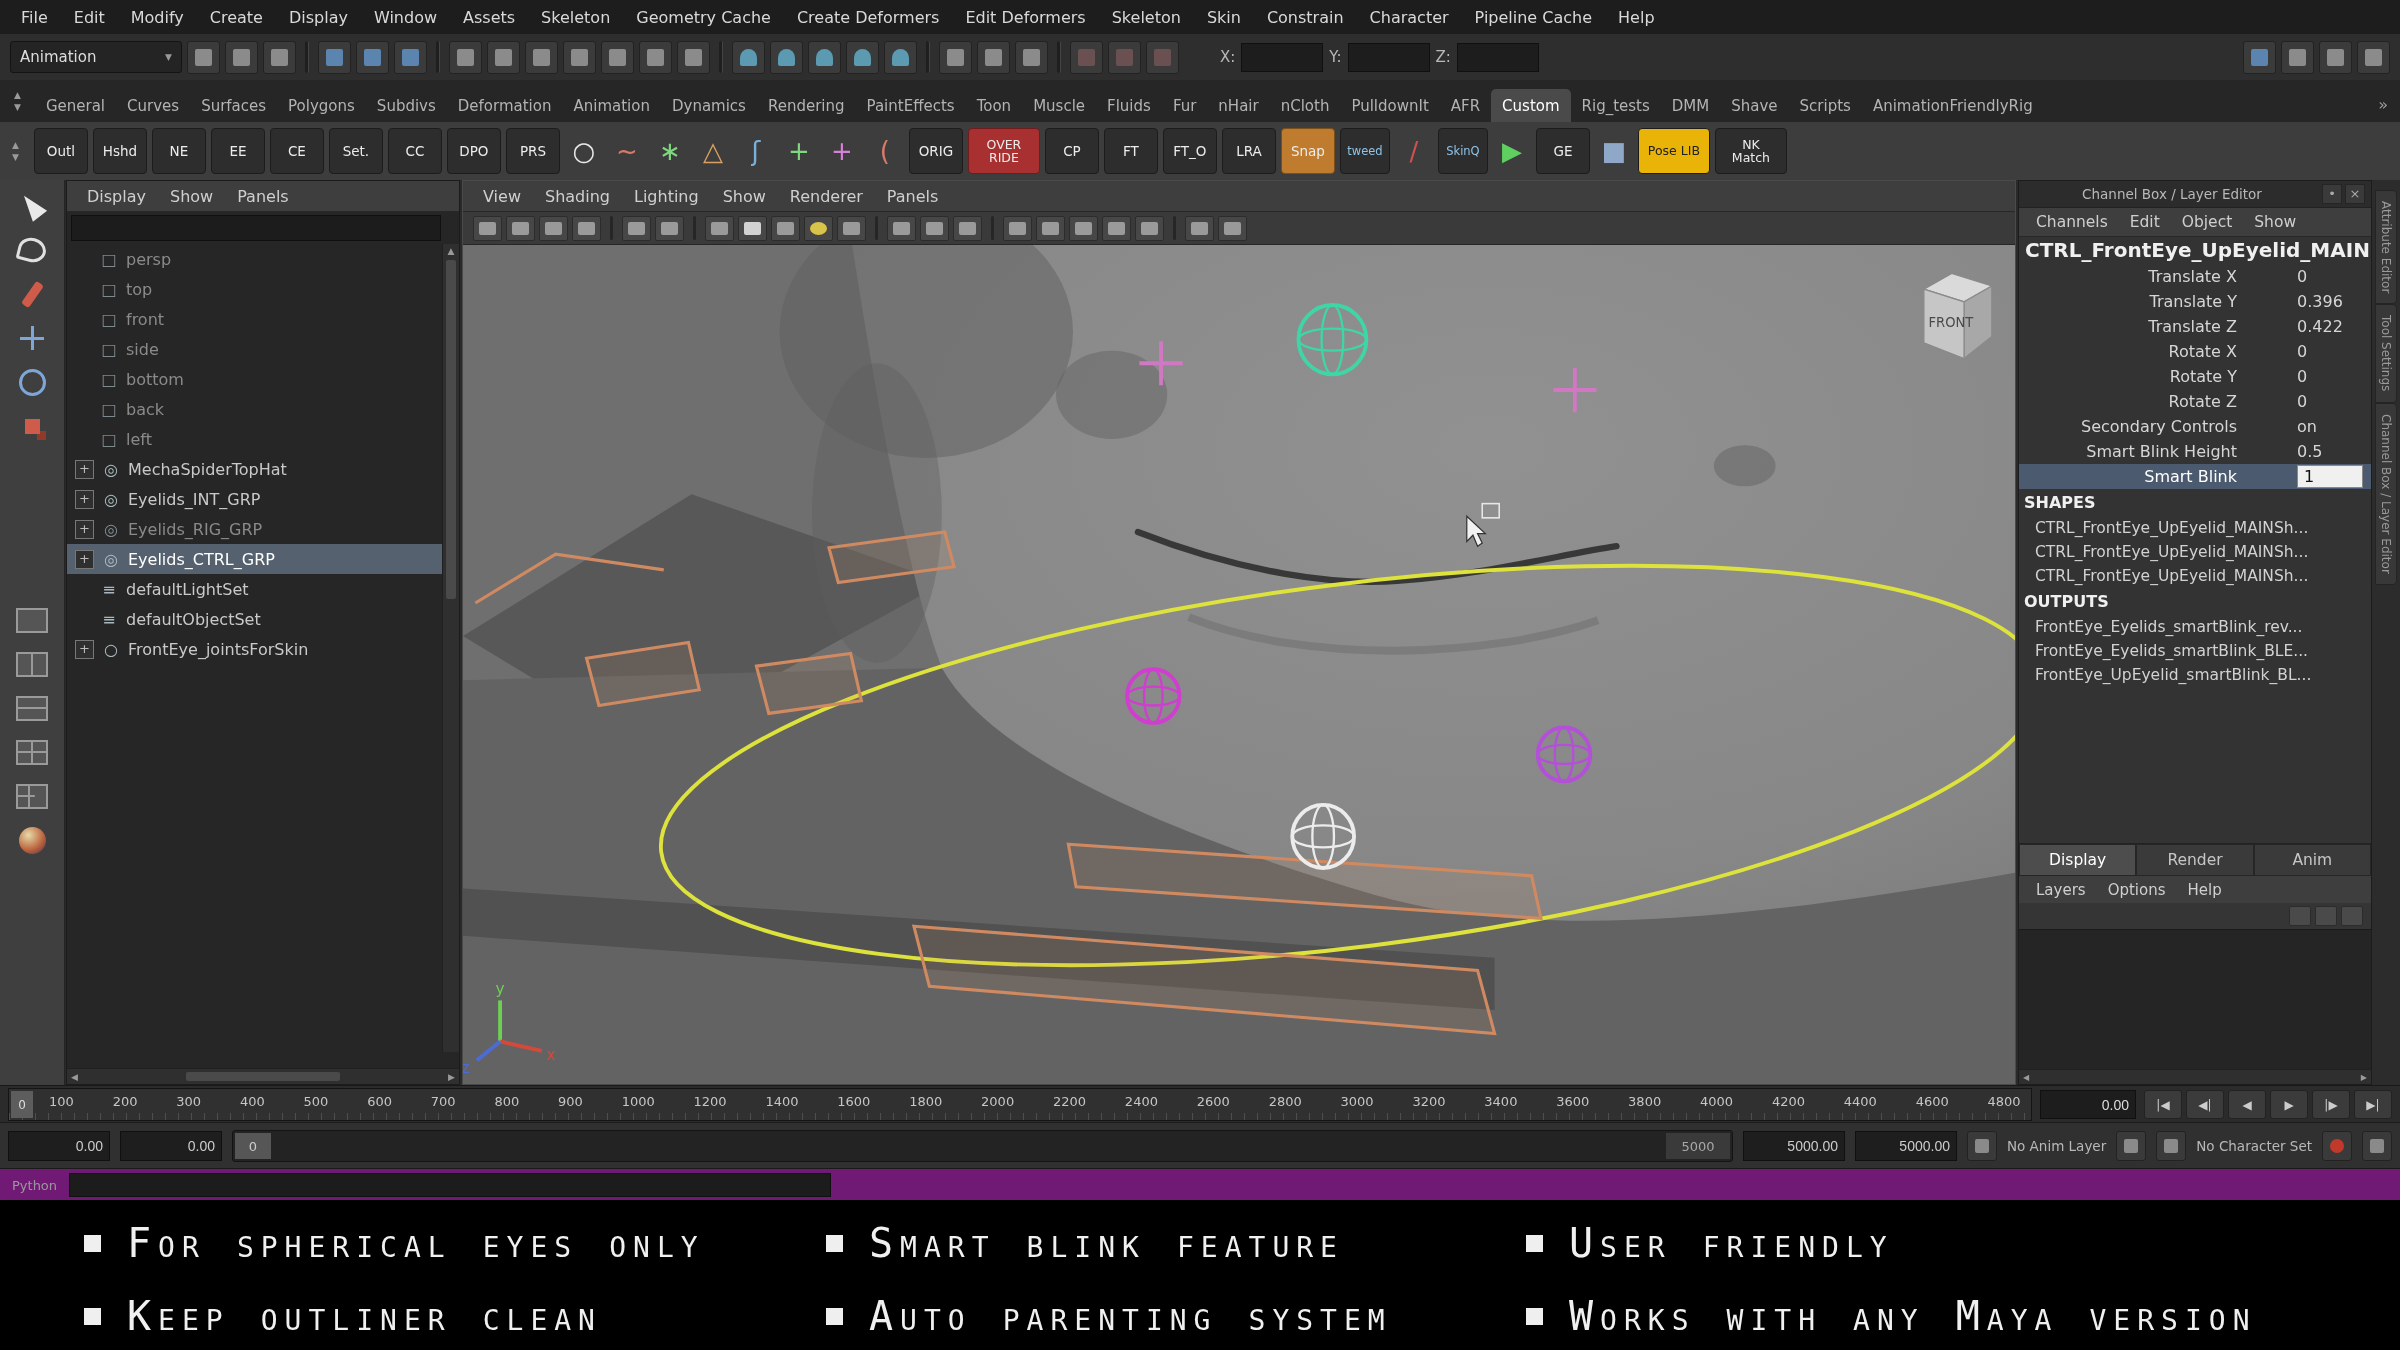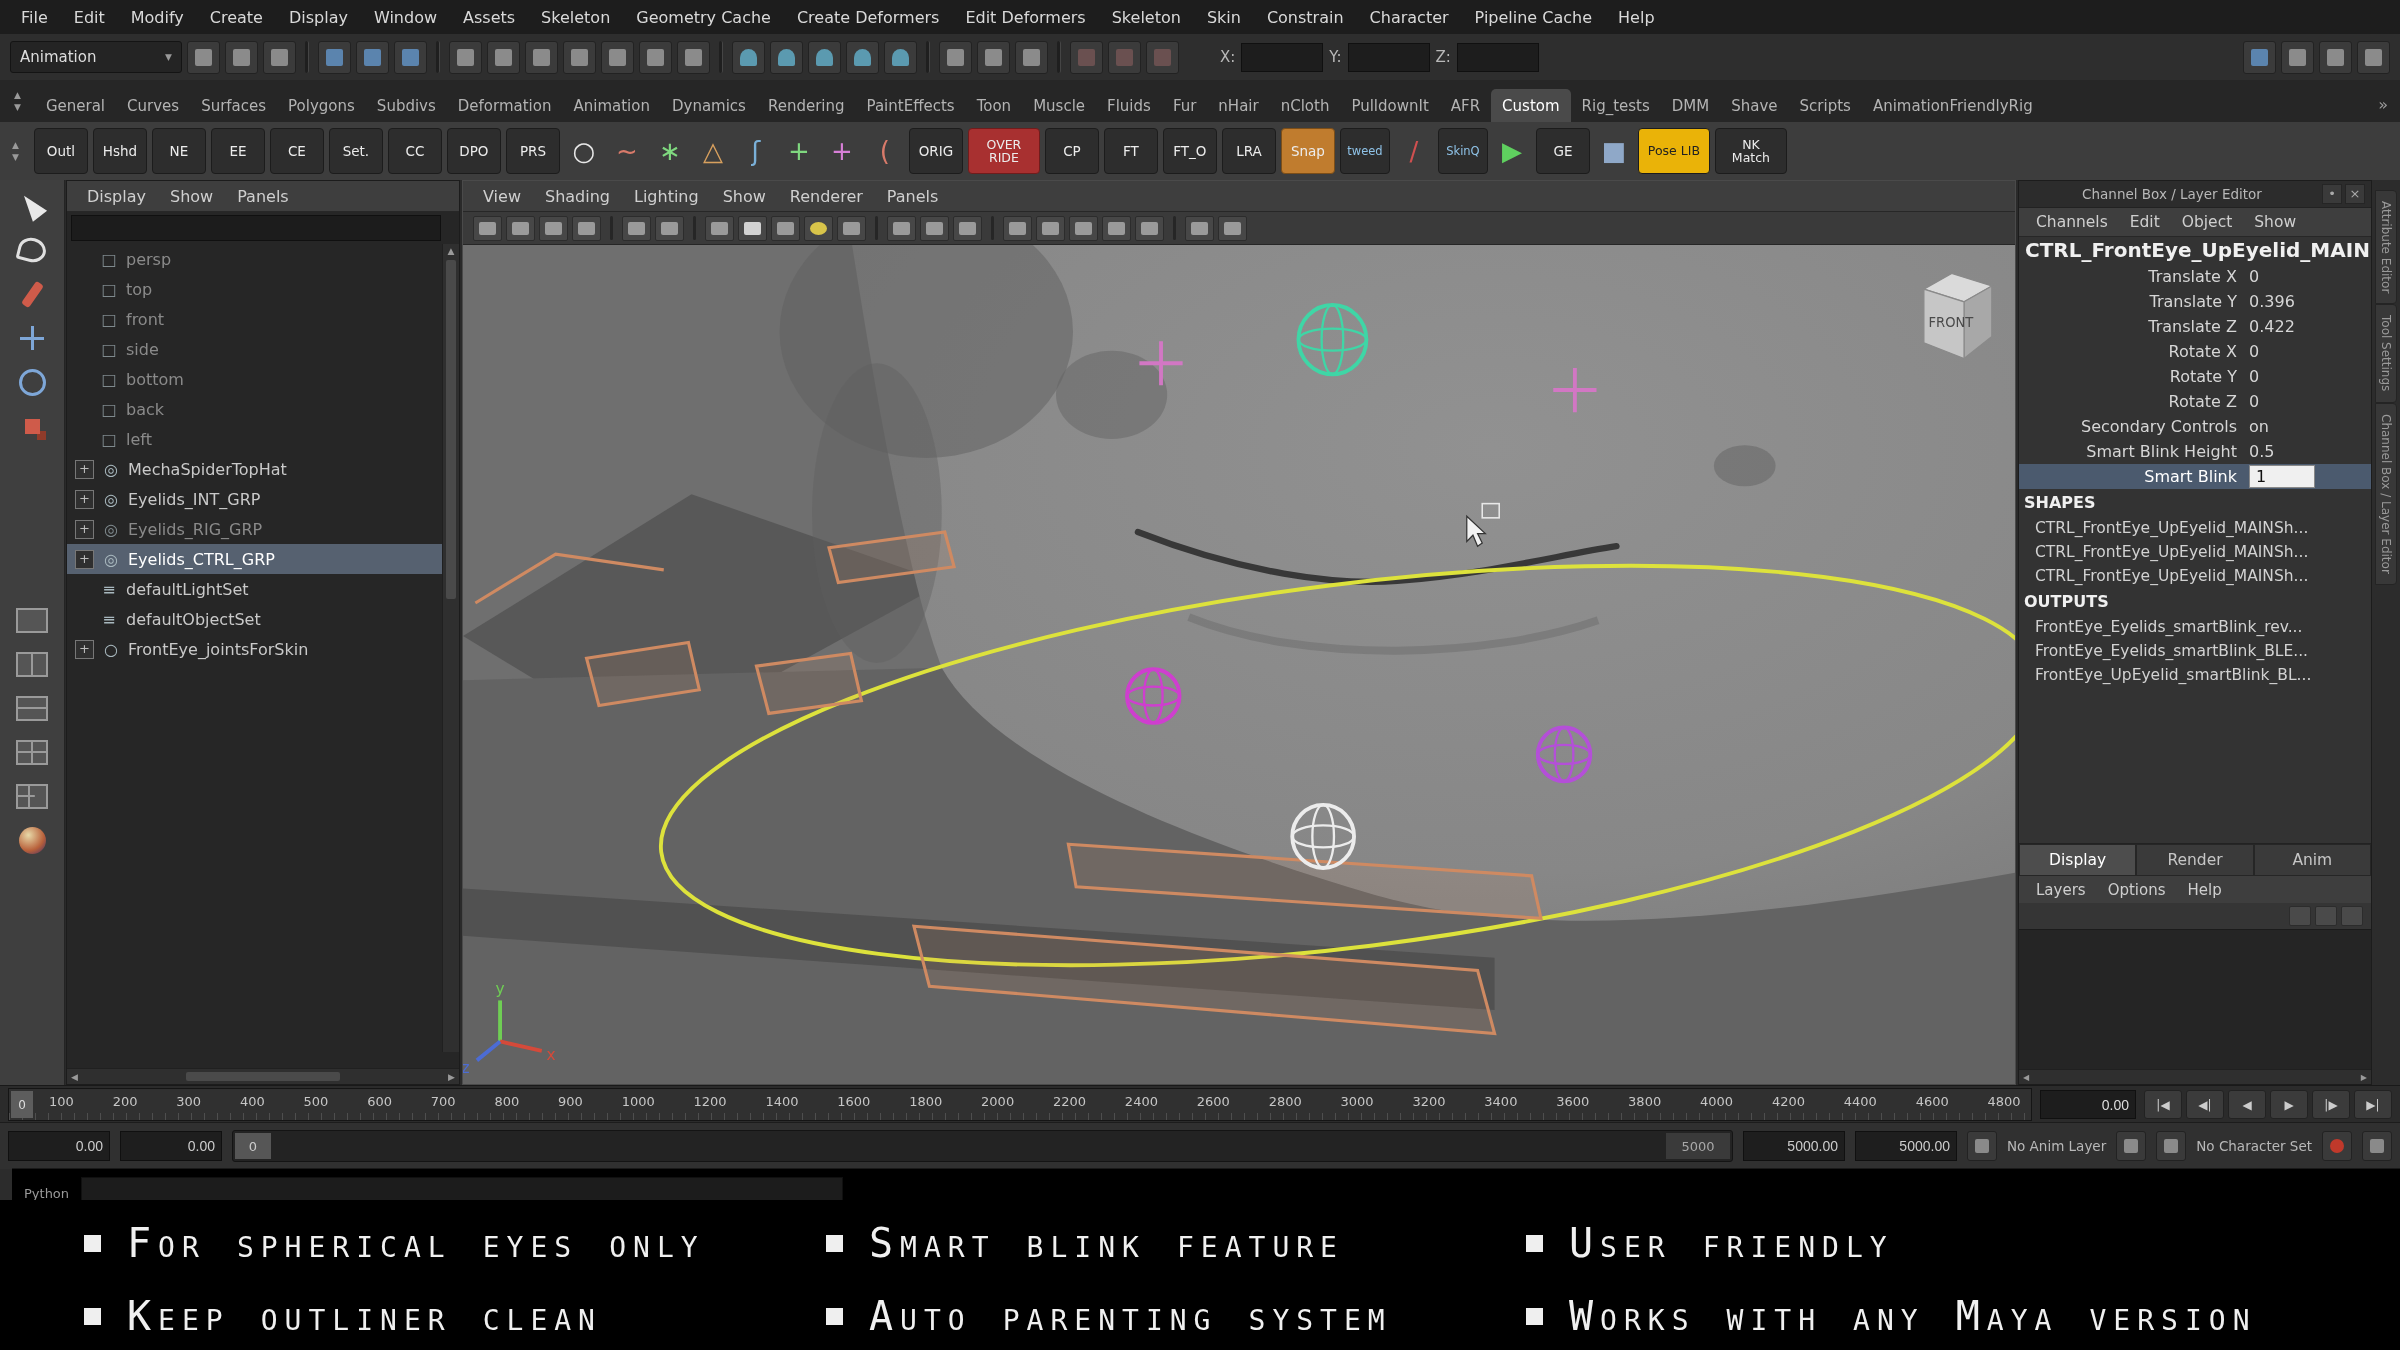--- a/index.html
+++ b/index.html
@@ -100,21 +100,21 @@
   .vcanvas svg{position:absolute;inset:0;width:100%;height:100%;}
   
   .channelbox{position:absolute;left:2018px;top:0;bottom:0;width:352px;background:#333;border:1px solid #1c1c1c;display:flex;flex-direction:column;}
   .cbtitle{height:26px;display:flex;align-items:center;background:#2c2c2c;border-bottom:1px solid #222;padding:0 6px;flex-shrink:0;}
   .cbtitle .t{font-size:13.5px;color:#b8b8b8;white-space:nowrap;flex:1;text-align:center;}
   .cbhicon{width:18px;height:18px;color:#aaa;font-size:13px;text-align:center;line-height:18px;background:#3a3a3a;border:1px solid #252525;margin-left:3px;}
   .cbmenus{height:28px;background:#3e3e3e;border-bottom:1px solid #272727;display:flex;align-items:center;padding-left:6px;flex-shrink:0;}
   .cbmenus .pmenu{font-size:15.5px;padding:0 11px;}
   .cbbody{flex:1;overflow:hidden;background:#333;}
   .cbobj{height:27px;line-height:27px;font-size:20px;font-weight:bold;color:#f0f0f0;padding-left:6px;white-space:nowrap;overflow:hidden;}
-  .cbrow{height:25px;display:flex;align-items:center;}
+  .cbrow{height:25px;display:flex;align-items:center;gap:48px;}
   .cbrow .cblabel{width:218px;text-align:right;padding-right:12px;font-size:16px;color:#d6d6d6;white-space:nowrap;flex-shrink:0;}
   .cbrow .cbvalue{font-size:16px;color:#d6d6d6;min-width:64px;}
   .cbrow.selected{background:#4b5a6e;}
   .cbrow.selected .cblabel{color:#fff;}
   .cbrow.selected .cbvalue{background:#f0f0f0;color:#111;border:1px solid #888;height:21px;line-height:21px;padding:0 6px;min-width:52px;}
   .cbsection{height:27px;line-height:27px;font-size:16px;font-weight:bold;color:#f0f0f0;padding-left:5px;}
   .cbnode{height:24px;line-height:24px;font-size:15.5px;color:#d2d2d2;padding-left:16px;white-space:nowrap;overflow:hidden;}
   .layereditor{height:240px;border-top:1px solid #222;display:flex;flex-direction:column;flex-shrink:0;}
   .letabs{display:flex;flex-shrink:0;}
   .letab{flex:1;height:30px;line-height:30px;text-align:center;background:#3a3a3a;border:1px solid #262626;font-size:15.5px;color:#c6c6c6;}
@@ -143,21 +143,21 @@
   .rangebar{position:absolute;left:0;top:1122px;right:0;height:46px;background:#303030;border-top:1px solid #1c1c1c;display:flex;align-items:center;padding:0 8px;gap:10px;}
   .rsinput{width:88px;height:28px;background:#1e1e1e;border:1px solid #101010;color:#ccc;font-size:14px;text-align:right;padding:0 6px;}
   .rtrack{flex:1;height:30px;background:#232323;border:1px solid #141414;border-radius:3px;position:relative;}
   .rhl{position:absolute;left:2px;top:2px;bottom:2px;width:36px;background:#565656;color:#ccc;font-size:13px;display:flex;align-items:center;justify-content:center;}
   .rhr{position:absolute;right:2px;top:2px;bottom:2px;width:64px;background:#3a3a3a;color:#a8a8a8;font-size:13px;display:flex;align-items:center;justify-content:center;}
   .rsbtn{width:28px;height:28px;background:#3a3a3a;border:1px solid #222;border-radius:3px;position:relative;flex-shrink:0;}
   .rsbtn::after{content:"";position:absolute;inset:7px;background:#8a8a8a;border-radius:2px;}
   .rsbtn.autokey::after{background:#c0392b;border-radius:50%;}
   .rslabel{font-size:13.5px;color:#b8b8b8;white-space:nowrap;}
   
-  .cmdline{position:absolute;left:12px;top:1168px;right:0;height:32px;background:#000000;border-top:1px solid #1a1a1a;display:flex;align-items:flex-end;}
+  .cmdline{position:absolute;left:0;top:1168px;right:0;height:32px;background:#701a75;border-top:1px solid #1a1a1a;display:flex;align-items:center;}
   .cmdlabel{font-size:13px;color:#999;padding:0 12px;}
   .cmdinput{width:760px;height:22px;background:#1c1c1c;border:1px solid #101010;}
   
   .banner{position:absolute;left:0;top:1200px;right:0;height:150px;background:#000;display:grid;grid-template-columns:742px 700px 1fr;padding:16px 0 0 84px;row-gap:12px;box-sizing:border-box;}
   .bitem{display:flex;align-items:center;height:54px;}
   .bsq{width:17px;height:17px;background:#efefef;margin-right:26px;flex-shrink:0;}
   .btext{font-family:"DejaVu Sans Mono",monospace;font-variant:small-caps;letter-spacing:7px;font-size:40px;color:#f0f0f0;white-space:nowrap;}
 </style>
 </head>
 <body>

